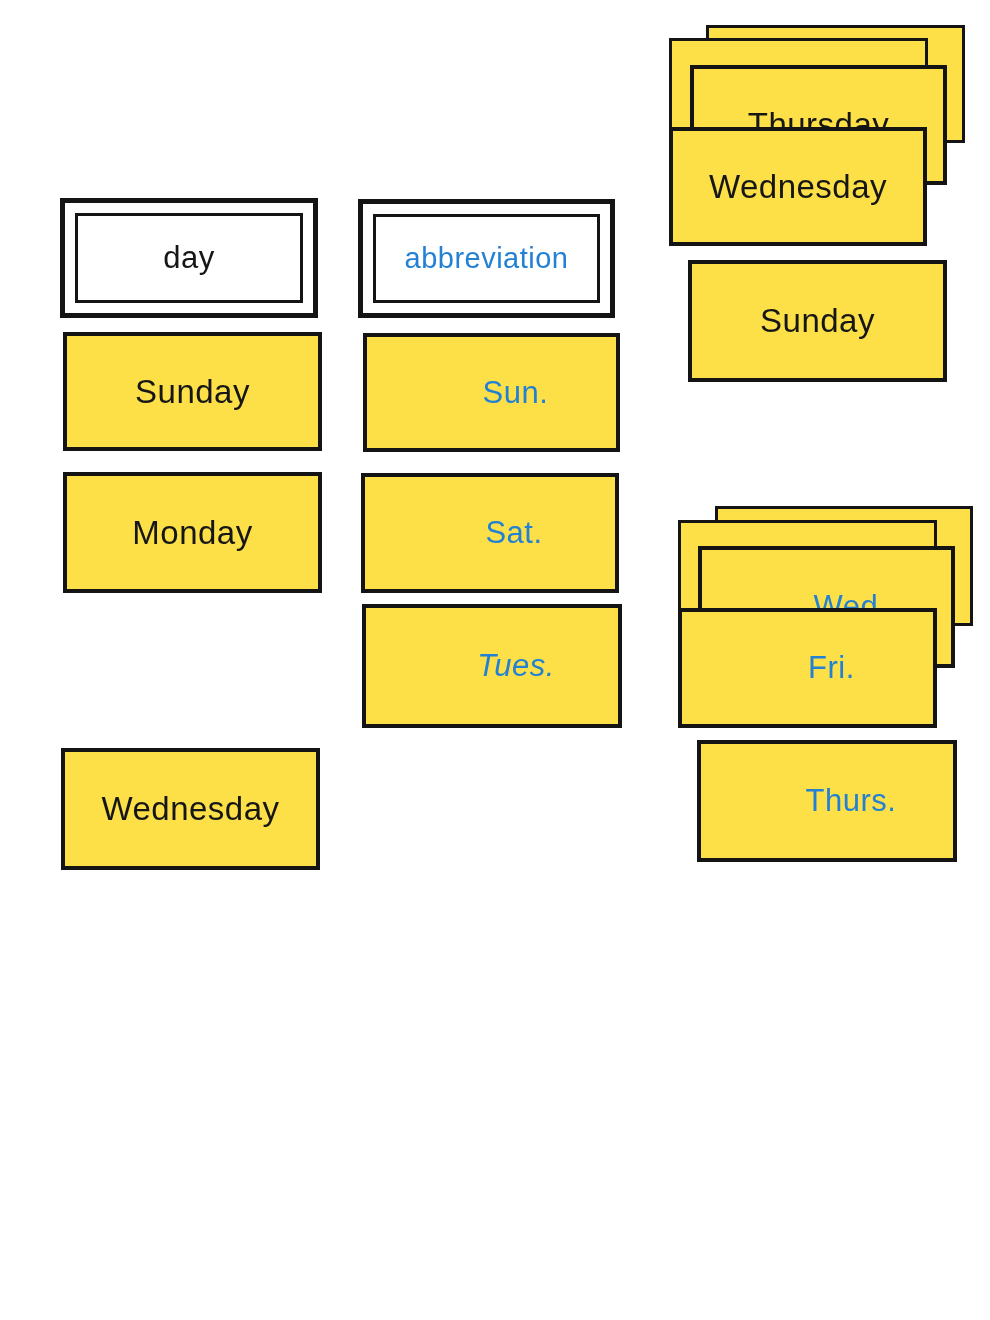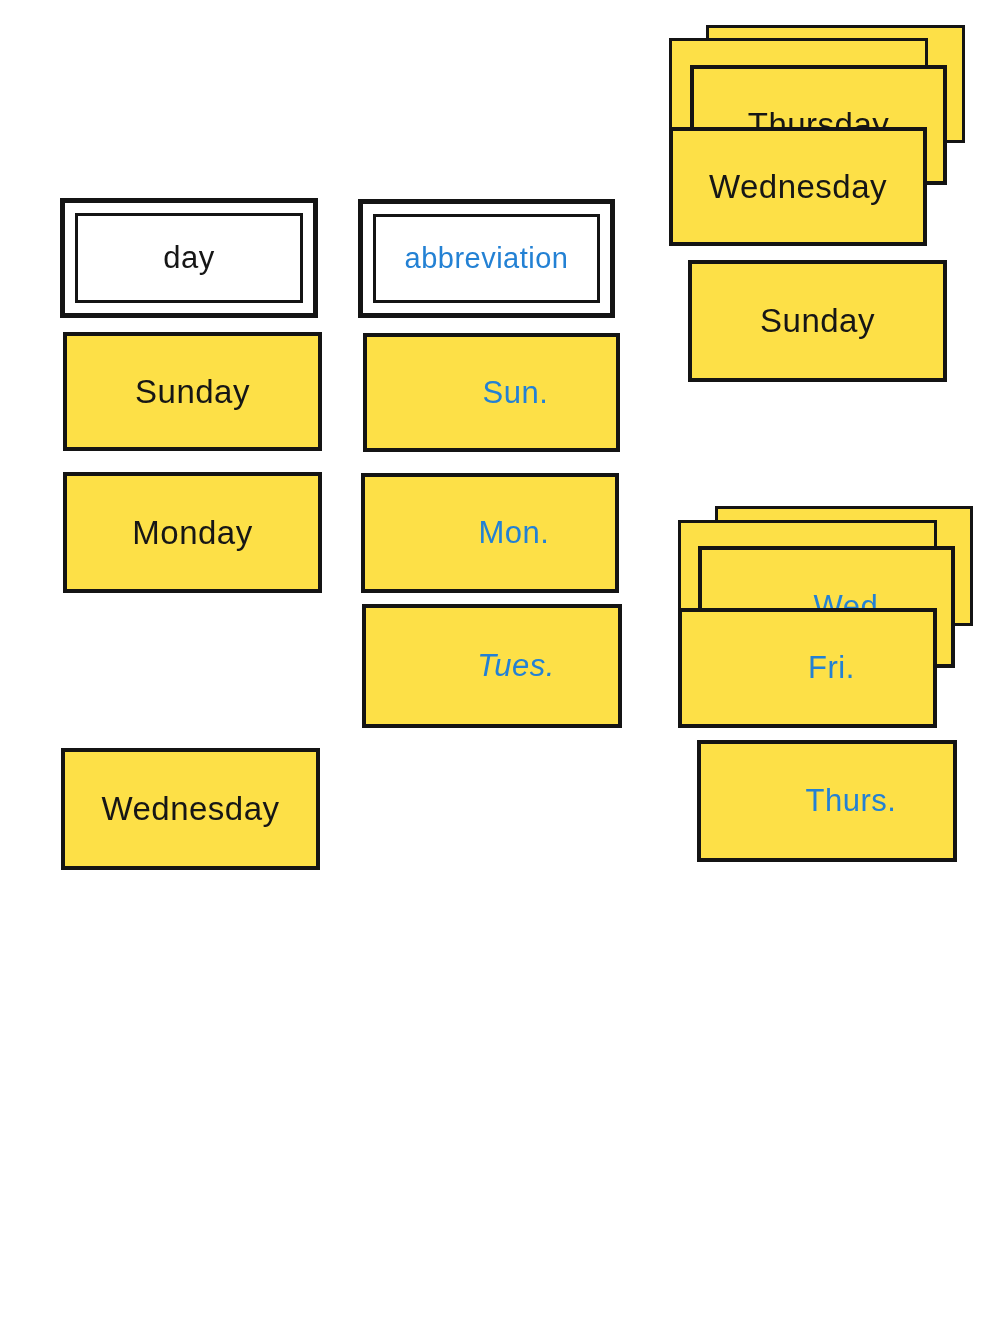--- a/index.html
+++ b/index.html
@@ -81,21 +81,21 @@
     <div class="inner">day</div>
   </div>
   <div class="card" id="card-monday">Monday</div>
   <div class="card" id="card-sunday">Sunday</div>
   <div class="card" id="card-wednesday">Wednesday</div>
 
   <div class="hdr" id="abbr-header">
     <div class="inner blue">abbreviation</div>
   </div>
   <div class="card blue" id="card-sun">Sun.</div>
-  <div class="card blue" id="card-mon">Mon.</div>
+  <div class="card blue" id="card-mon">Sat.</div>
   <div class="card blue" id="card-tues">Tues.</div>
 
   <div class="card thin" id="pile1-blank-a"></div>
   <div class="card thin" id="pile1-blank-b"></div>
   <div class="card" id="pile1-thursday">Thursday</div>
   <div class="card" id="pile1-wednesday">Wednesday</div>
   <div class="card" id="card-friday">Sunday</div>
 
   <div class="card thin" id="pile2-blank-a"></div>
   <div class="card thin" id="pile2-blank-b"></div>

